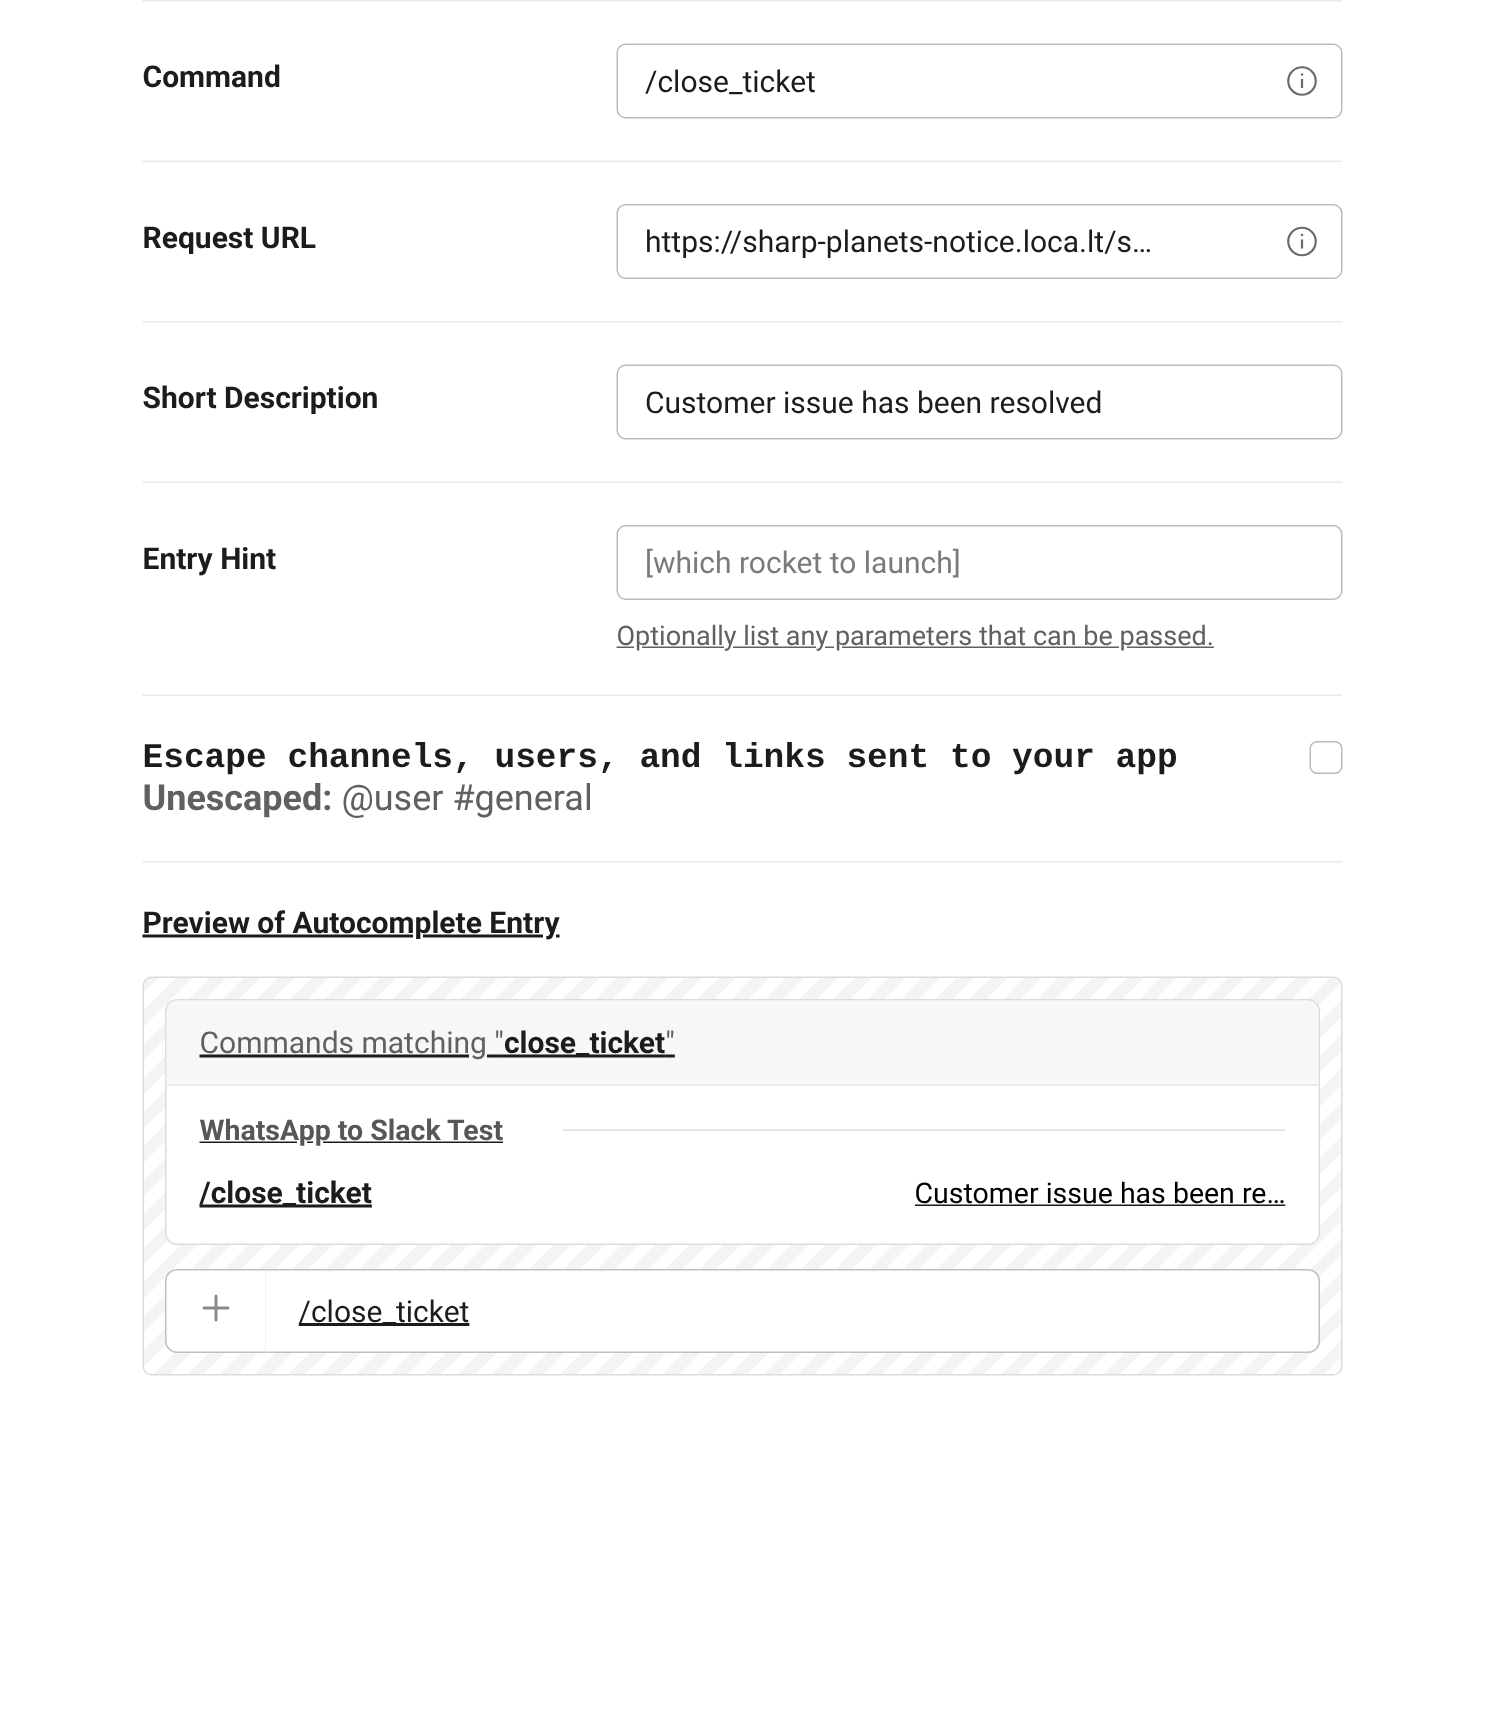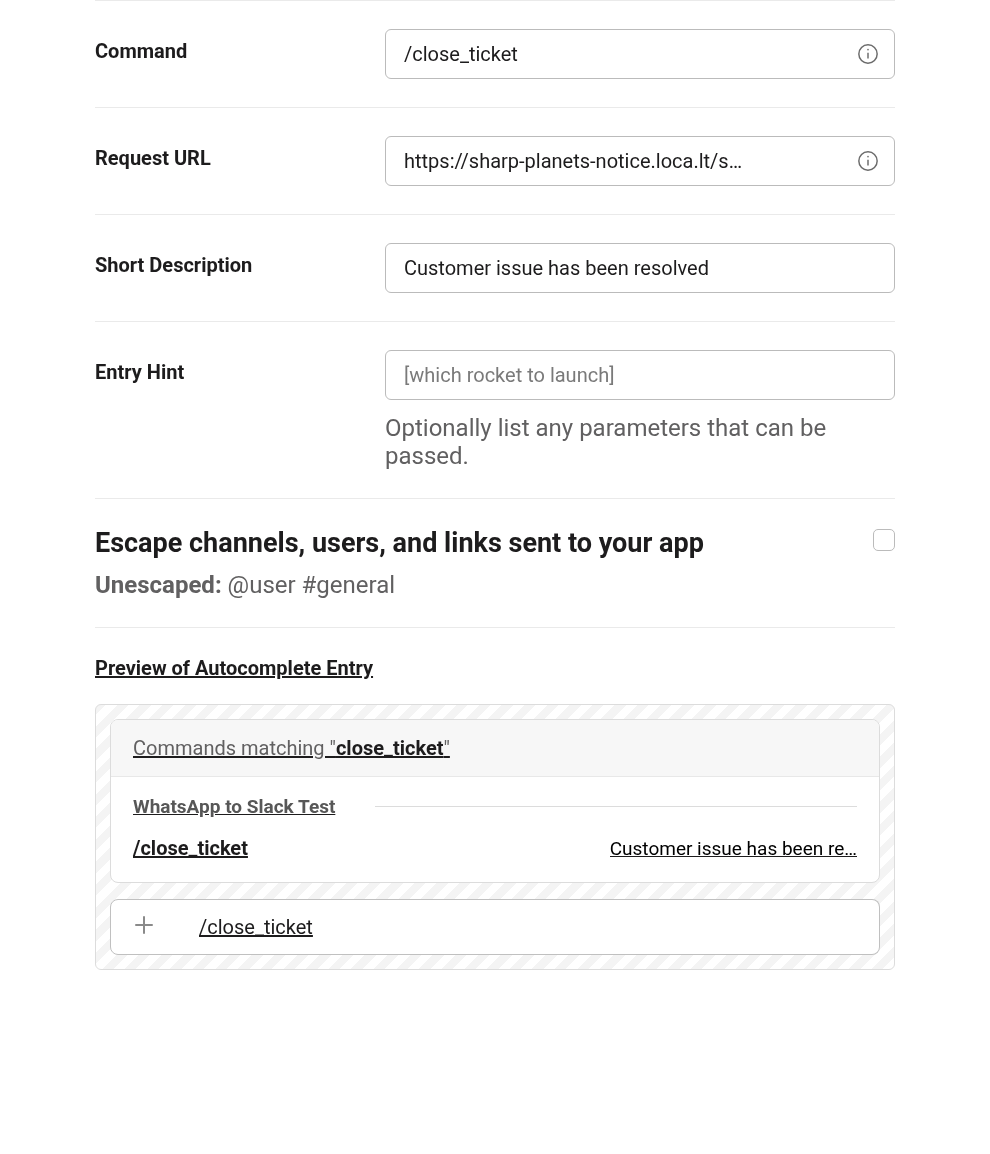--- a/index.html
+++ b/index.html
@@ -17,20 +17,21 @@
     .container {
       max-width: 800px;
       margin: 0 auto;
       padding: 0 0 40px 0;
     }
     .form-row {
       display: flex;
       align-items: flex-start;
       padding: 28px 0;
       border-top: 1px solid #eaeaea;
+      gap: 26px;
     }
     .form-row:first-child {
       border-top: 1px solid #eaeaea;
     }
     .form-label {
       width: 290px;
       flex-shrink: 0;
       font-weight: 700;
       font-size: 20px;
       padding-top: 10px;
@@ -69,38 +70,40 @@
       display: flex;
       align-items: center;
       justify-content: center;
     }
     .info-icon svg {
       width: 22px;
       height: 22px;
     }
     .help-text {
       color: #616061;
-      font-size: 24px;
+      font-size: 18px;
       margin-top: 14px;
+      text-decoration: underline;
     }
     .escape-section {
       padding: 28px 0;
       border-top: 1px solid #eaeaea;
       display: flex;
       justify-content: space-between;
       align-items: flex-start;
     }
     .escape-left {
       flex: 1;
     }
     .escape-title {
       font-weight: 700;
-      font-size: 27px;
-      color: #1d1c1d;
-      margin-bottom: 12px;
+      font-size: 23px;
+      color: #1d1c1d;
+      margin-bottom: 0;
+      font-family: Liberation Mono, monospace;
     }
     .escape-subtitle {
       color: #616061;
       font-size: 24px;
     }
     .escape-subtitle .bold {
       font-weight: 700;
     }
     .checkbox {
       width: 22px;

